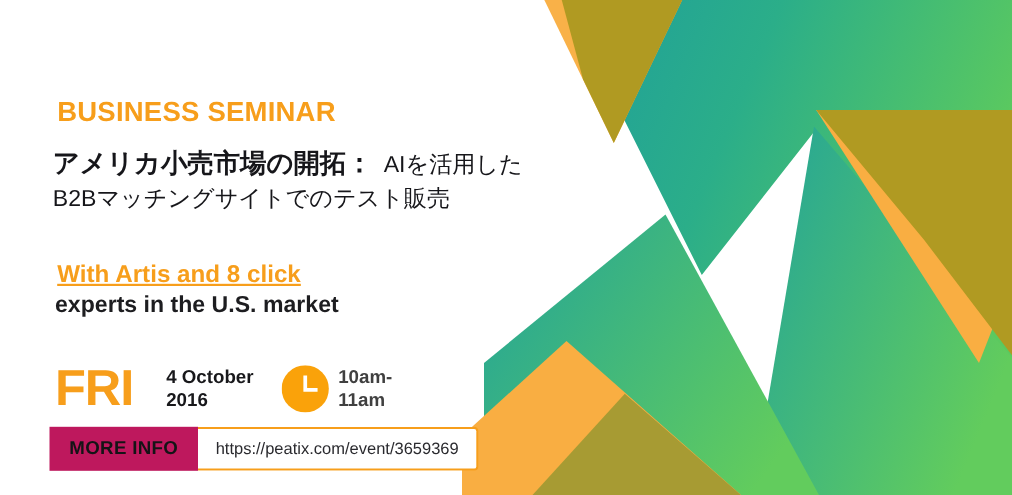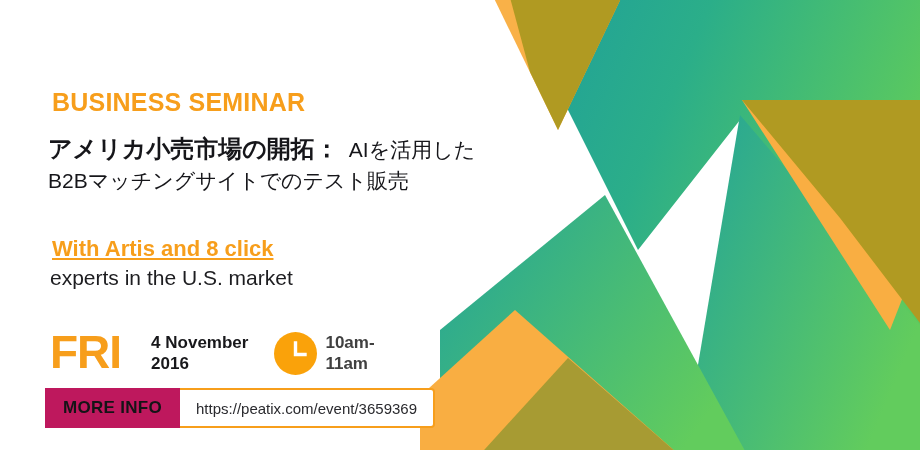--- a/index.html
+++ b/index.html
@@ -80,21 +80,21 @@
     font-weight: bold;
     color: #F79E1B;
     white-space: nowrap;
     text-decoration: underline;
   }
   .experts-line {
     position: absolute;
     left: 50px;
     top: 266px;
     font-size: 21px;
-    font-weight: normal;
+    font-weight: bold;
     color: #1d1d20;
     white-space: nowrap;
   }
 
   
   .datetime {
     position: absolute;
     left: 50px;
     top: 305px;
     height: 70px;
@@ -220,21 +220,21 @@
       <div class="hl-line2">B2Bマッチングサイトでのテスト販売</div>
     </div>
 
     <div class="with-line">With Artis and 8 click</div>
     <div class="experts-line">experts in the U.S. market</div>
 
     <div class="datetime">
       <div class="day-abbr">FRI</div>
 
       <div class="date-block">
-        <div>4 November</div>
+        <div>4 October</div>
         <div>2016</div>
       </div>
 
       <span class="clock-icon">
         <svg width="43" height="43" viewBox="0 0 43 43" xmlns="http://www.w3.org/2000/svg">
           <circle cx="21.5" cy="21.5" r="21.5" fill="#FAA20A"></circle>
           <path d="M 21.5 11 L 21.5 22.5 L 31 22.5" stroke="#ffffff" stroke-width="3.4" fill="none" stroke-linecap="square" stroke-linejoin="miter"></path>
         </svg>
       </span>
 

